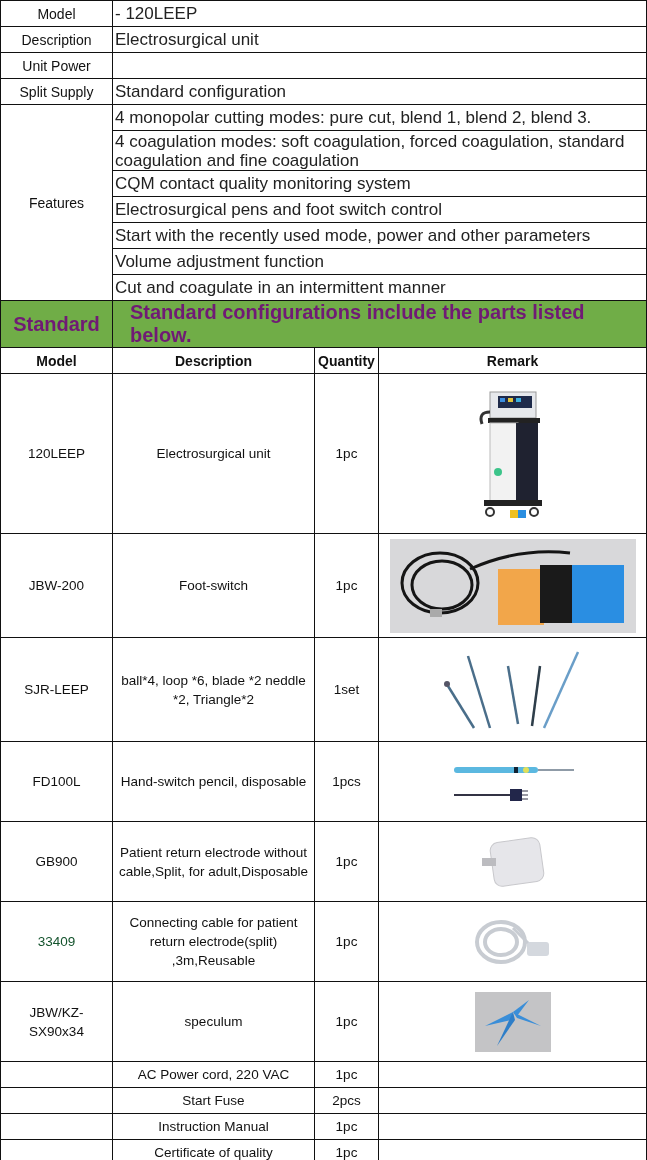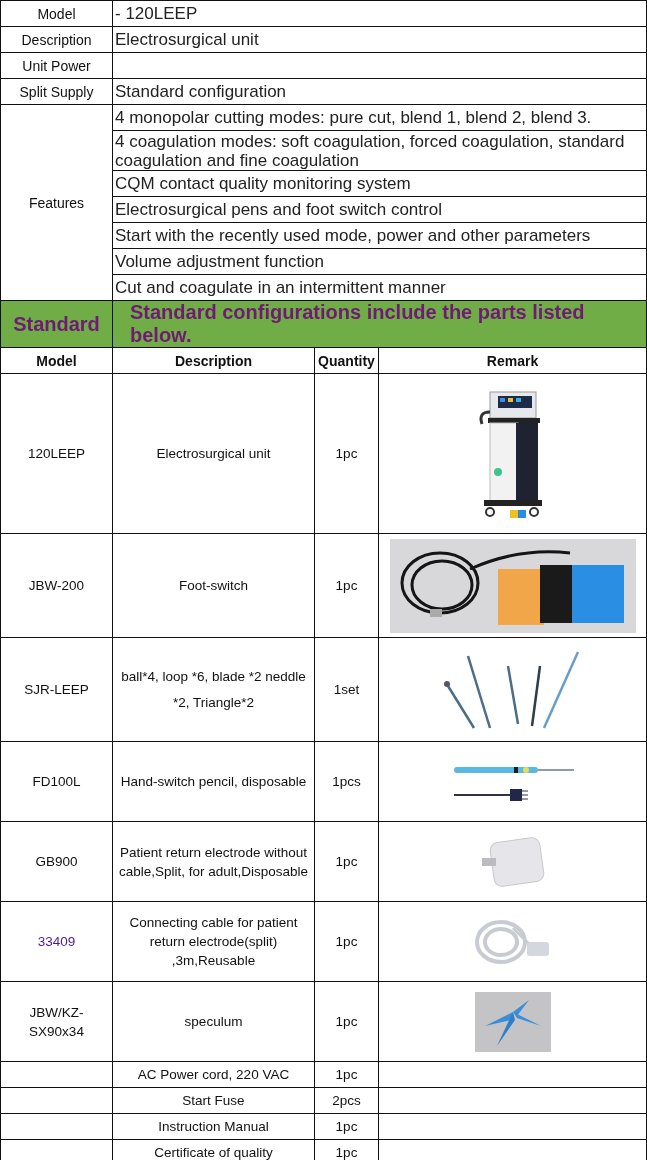--- a/index.html
+++ b/index.html
@@ -5,21 +5,21 @@
   html, body { margin: 0; padding: 0; background: #ffffff; }
   body { width: 647px; height: 1160px; overflow: hidden; font-family: "Liberation Sans", "DejaVu Sans", sans-serif; color: #111; }
   .sheet { position: relative; width: 574px; height: 1159px; }
   table { border-collapse: collapse; table-layout: fixed; width: 646px; }
   td { border: 1.5px solid #111; padding: 0 3px; font-size: 13.5px; vertical-align: middle; overflow: hidden; }
   .lbl { text-align: center; font-size: 14px; }
   .val { font-size: 17px; color: #222; padding-left: 2px; }
   .green td { background: #70ad47; color: #701a75; font-weight: bold; font-size: 20px; }
   .hdr td { text-align: center; font-weight: bold; font-size: 14px; }
   .c { text-align: center; }
-  .red { color: #4c1d95; margin-left: 7px; }
+  .red { color: #14532d; margin-left: 7px; }
   .img { text-align: center; padding: 0; }
   svg { display: block; margin: 0 auto; }
 </style>
 </head>
 <body>
 
 <div class="sheet">
 <table>
   <colgroup>
         <col style="width:112px">
@@ -115,21 +115,21 @@
         <rect x="40" y="70" width="12" height="8" fill="#aaa"></rect>
         <rect x="108" y="30" width="46" height="56" fill="#f2a64a"></rect>
         <rect x="150" y="26" width="34" height="58" fill="#1a1a1a"></rect>
         <rect x="182" y="26" width="52" height="58" fill="#2a8ee2"></rect>
       </svg>
     </td>
   </tr>
 
   <tr style="height:104px">
     <td class="c">SJR-LEEP</td>
-    <td class="c" style="line-height:26px">ball*4, loop *6, blade *2 neddle *2, Triangle*2</td>
+    <td class="c" style="line-height:19px">ball*4, loop *6, blade *2 neddle *2, Triangle*2</td>
     <td class="c">1set</td>
     <td class="img">
       <svg width="150" height="84" viewBox="0 0 150 84">
         <line x1="10" y1="38" x2="36" y2="80" stroke="#4a6e8a" stroke-width="2.5"></line>
               <circle cx="9" cy="36" r="3" fill="#556"></circle>
         <line x1="30" y1="8" x2="52" y2="80" stroke="#4a6e8a" stroke-width="2.5"></line>
         <line x1="70" y1="18" x2="80" y2="76" stroke="#4a6e8a" stroke-width="2.5"></line>
         <line x1="102" y1="18" x2="94" y2="78" stroke="#2e3e4a" stroke-width="2.5"></line>
         <line x1="140" y1="4" x2="106" y2="80" stroke="#6a9ec8" stroke-width="2.5"></line>
       </svg>

